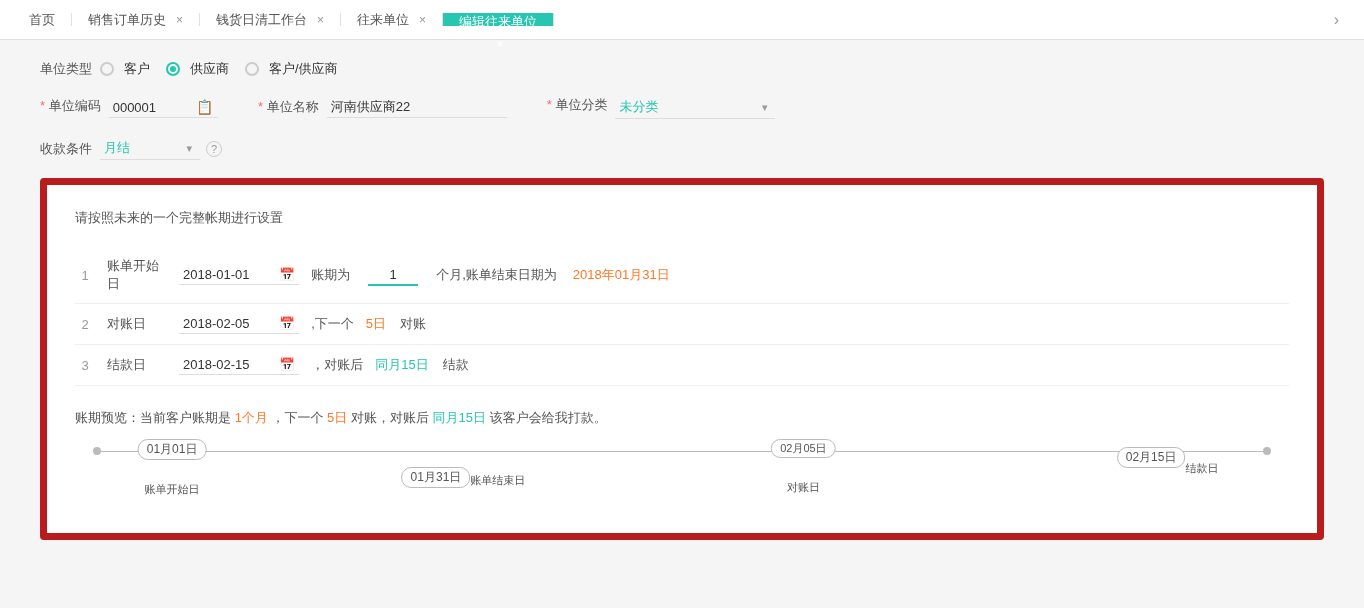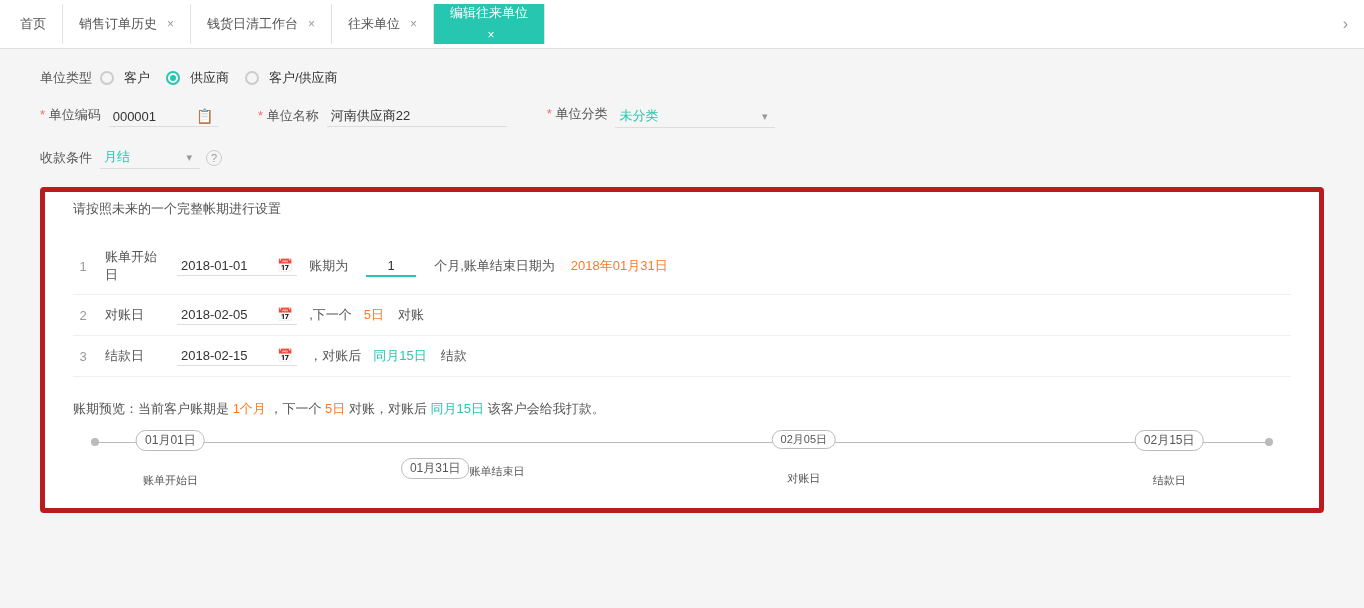--- a/index.html
+++ b/index.html
@@ -4,22 +4,22 @@
   <style>
     * { box-sizing: border-box; margin: 0; padding: 0; }
     body { font-family: 'Microsoft YaHei', Arial, sans-serif; font-size: 13px; background: #f5f5f5; color: #333; }
 
     
     .tabs-bar {
       display: flex;
       align-items: center;
       background: #fff;
       border-bottom: 1px solid #e0e0e0;
-      height: 49px;
-      padding: 4px;
+      height: 40px;
+      padding: 13px;
     }
     .tab-item {
       display: flex;
       align-items: center;
       padding: 0 16px;
       height: 100%;
       font-size: 13px;
       color: #555;
       cursor: pointer;
       border-right: 1px solid #e0e0e0;
@@ -178,23 +178,23 @@
       justify-content: center;
       font-size: 11px;
       color: #999;
       cursor: pointer;
       margin-left: 6px;
     }
 
     
     .panel {
       background: #fff;
-      border: 5px solid #b91c1c;
+      border: 7px solid #b91c1c;
       border-radius: 4px;
-      padding: 8px 28px;
+      padding: 24px 28px;
       margin-top: 4px;
     }
     .panel-hint {
       color: #555;
       font-size: 13px;
       margin-bottom: 20px;
     }
 
     .panel-row {
       display: flex;
@@ -404,21 +404,21 @@
       <div style="position:absolute; top:12px; left:32%; transform:translateX(-50%); display:flex; align-items:flex-end;">
         <div style="background:#fff; border:1px solid #bbb; border-radius:10px; padding:1px 8px; font-size:12px; color:#555; white-space:nowrap;">01月31日</div>
         <div style="font-size:11px; color:#555; margin-top:22px; white-space:nowrap;">账单结束日</div>
       </div>
 
       <div style="position:absolute; top:0; left:60%; transform:translateX(-50%); display:flex; flex-direction:column; align-items:center;">
         <div style="background:#fff; border:1px solid #bbb; border-radius:10px; padding:1px 8px; font-size:11px; color:#555; white-space:nowrap;">02月05日</div>
         <div style="font-size:11px; color:#555; margin-top:22px; white-space:nowrap;">对账日</div>
       </div>
 
-      <div style="position:absolute; top:0; left:90%; transform:translateX(-50%); display:flex; flex-direction:column; align-items:center;">
+      <div style="position:absolute; top:0; left:90%; transform:translateX(-50%); display:flex; flex-direction:row; align-items:center;">
         <div style="background:#fff; border:1px solid #bbb; border-radius:10px; padding:1px 8px; font-size:12px; color:#555; white-space:nowrap;">02月15日</div>
         <div style="font-size:11px; color:#555; margin-top:22px; white-space:nowrap;">结款日</div>
       </div>
     </div>
 
   </div>
 
 </div>
 
 </body></html>

